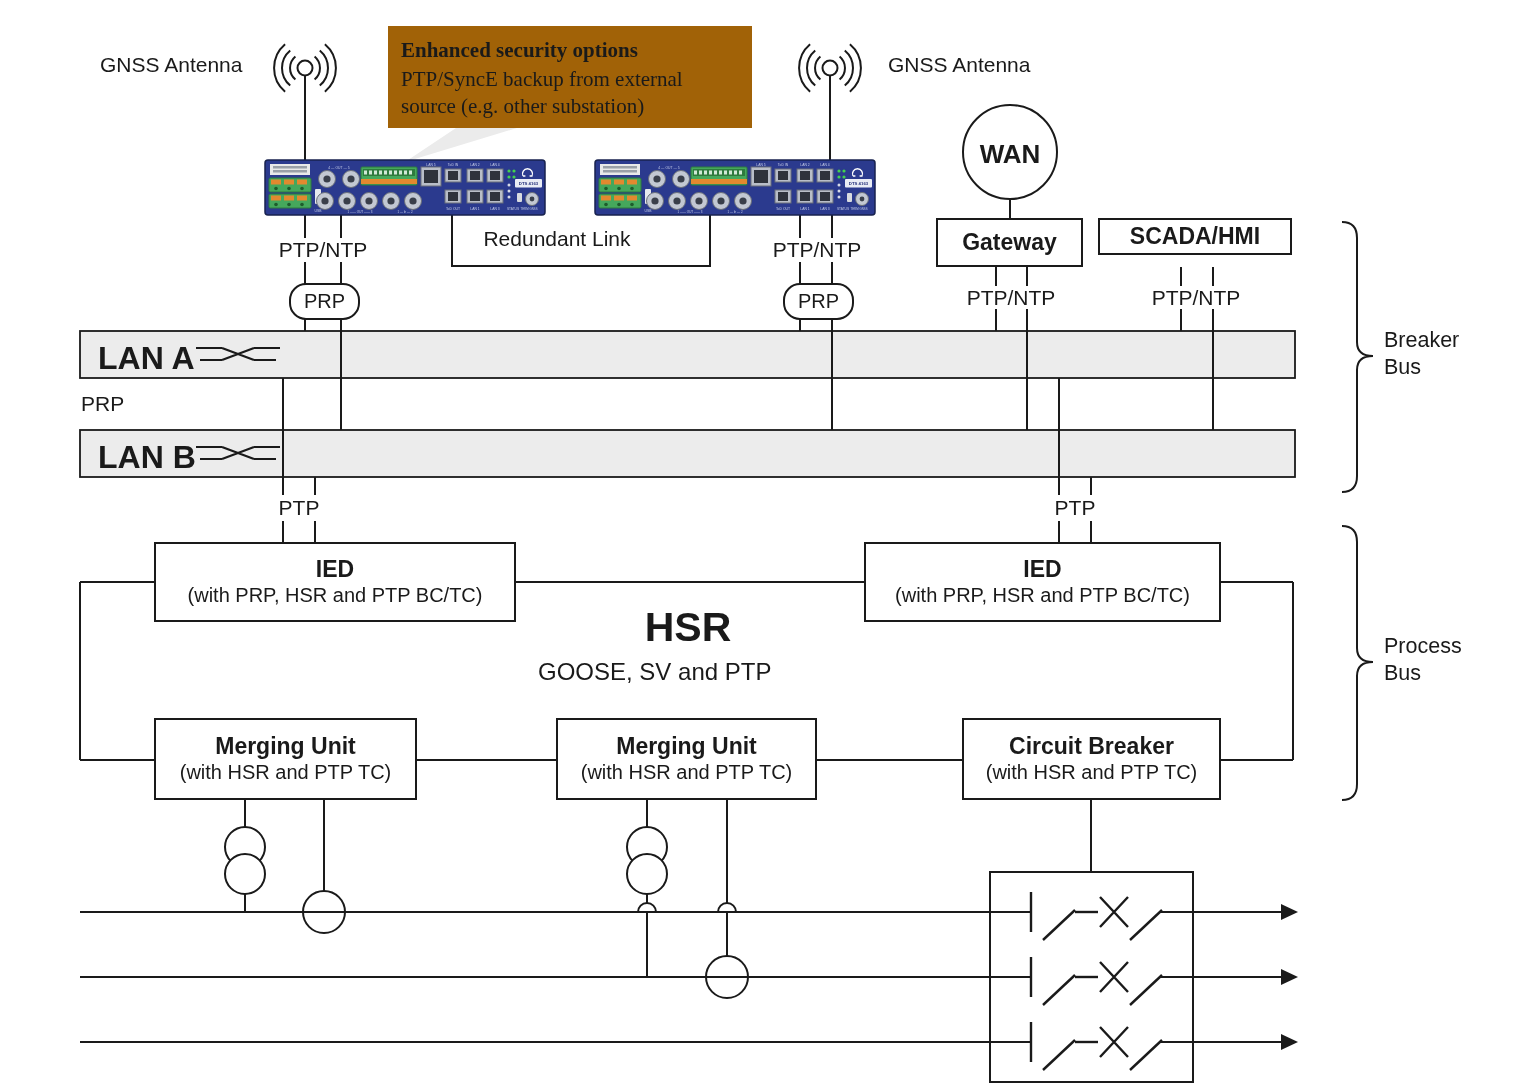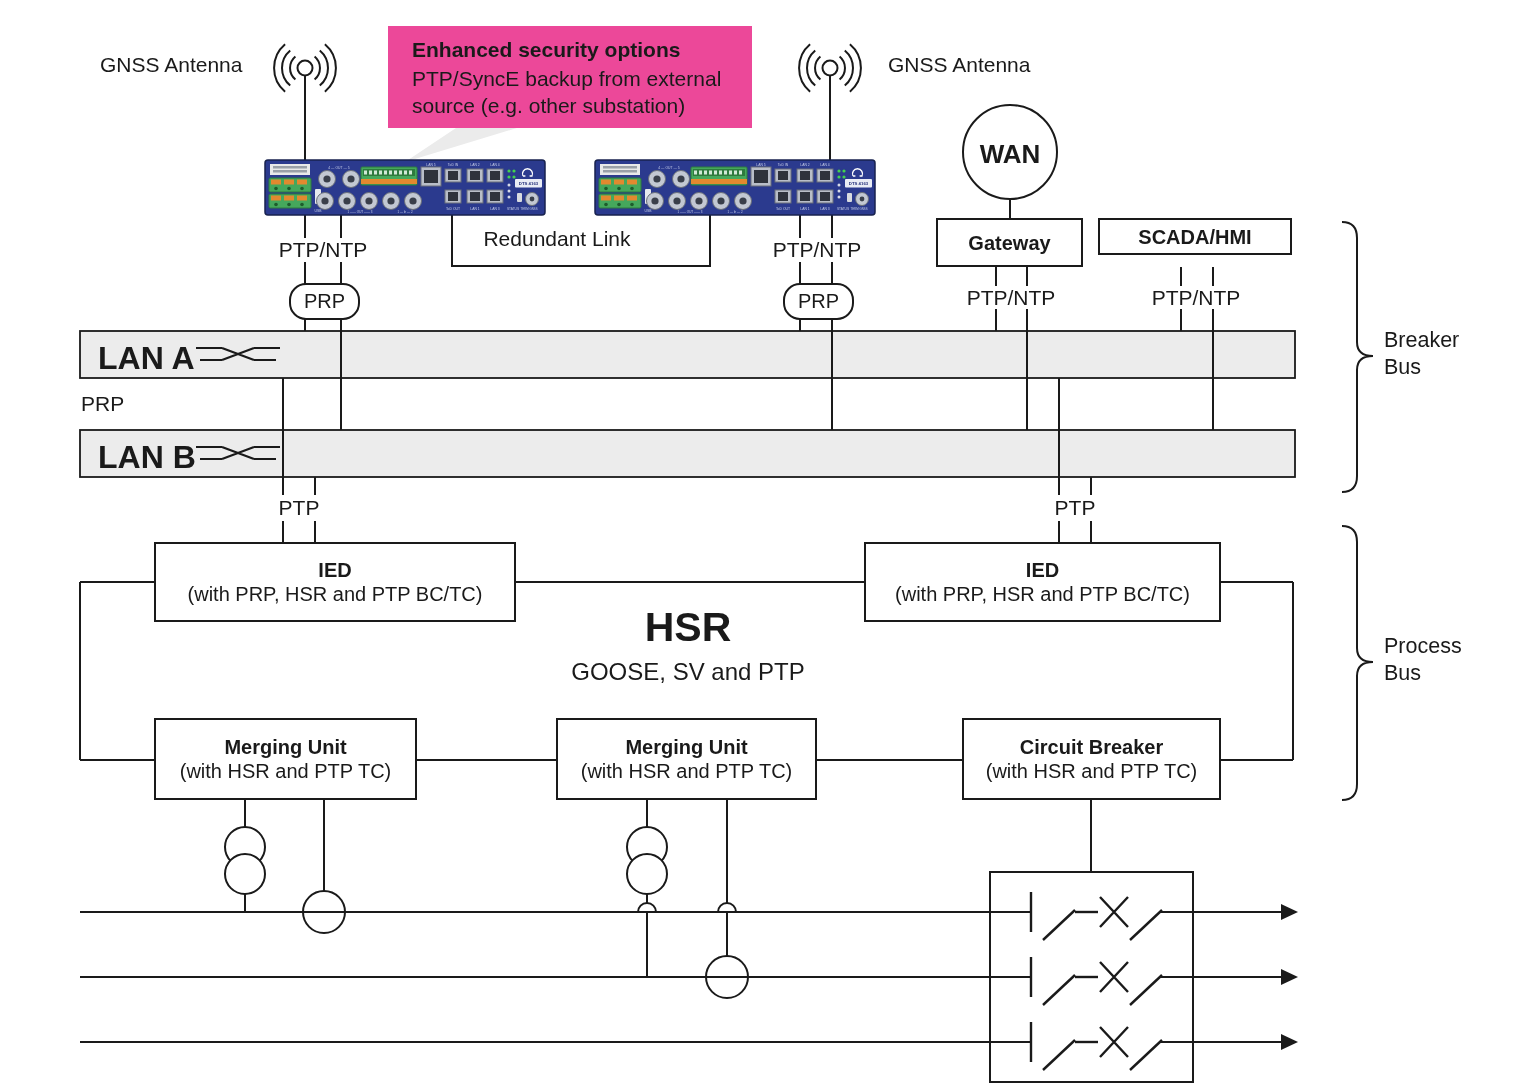--- a/index.html
+++ b/index.html
@@ -6,29 +6,29 @@
   .canvas{position:relative;width:1536px;height:1092px;background:#ffffff;overflow:hidden;
           font-family:"Liberation Sans","DejaVu Sans",sans-serif;color:#1a1a1a;}
   .canvas svg.layer{position:absolute;left:0;top:0;z-index:0;}
   .abs{position:absolute;z-index:2;}
   .lbl{font-size:21px;white-space:nowrap;}
   .lbl-bg{background:#ffffff;display:flex;align-items:center;justify-content:center;}
   .pill{border:2px solid #1a1a1a;border-radius:17px;background:#ffffff;display:flex;
         align-items:center;justify-content:center;font-size:20px;}
   .node{border:2px solid #1a1a1a;background:#ffffff;display:flex;flex-direction:column;
         align-items:center;justify-content:center;box-sizing:border-box;}
-  .node .t{font-size:20px;font-weight:bold;line-height:1.2;}
+  .node .t{font-size:23px;font-weight:bold;line-height:1.2;}
   .node .s{font-size:20px;line-height:1.25;}
   .barlabel{font-size:32px;font-weight:bold;}
-  .callout{background:#ec4899;box-sizing:border-box;padding:12px 24px;}
+  .callout{background:#a16207;box-sizing:border-box;padding:12px 13px;font-family:Liberation Serif, serif;}
   .callout .ct{font-size:21px;font-weight:bold;margin-bottom:3px;}
   .callout .cl{font-size:21px;line-height:1.3;}
   .bustext{font-size:21.5px;line-height:27px;}
   .hsr-title{font-size:41px;font-weight:bold;text-align:center;}
-  .hsr-sub{font-size:24px;text-align:center;}
+  .hsr-sub{font-size:24px;}
   .wan-label{font-size:26px;font-weight:bold;text-align:center;}
   svg text{font-family:"Liberation Sans","DejaVu Sans",sans-serif;}
 </style>
 </head>
 <body>
 
 <div class="canvas">
 
 <svg class="layer" width="1536" height="1092" viewBox="0 0 1536 1092">
   <defs>

